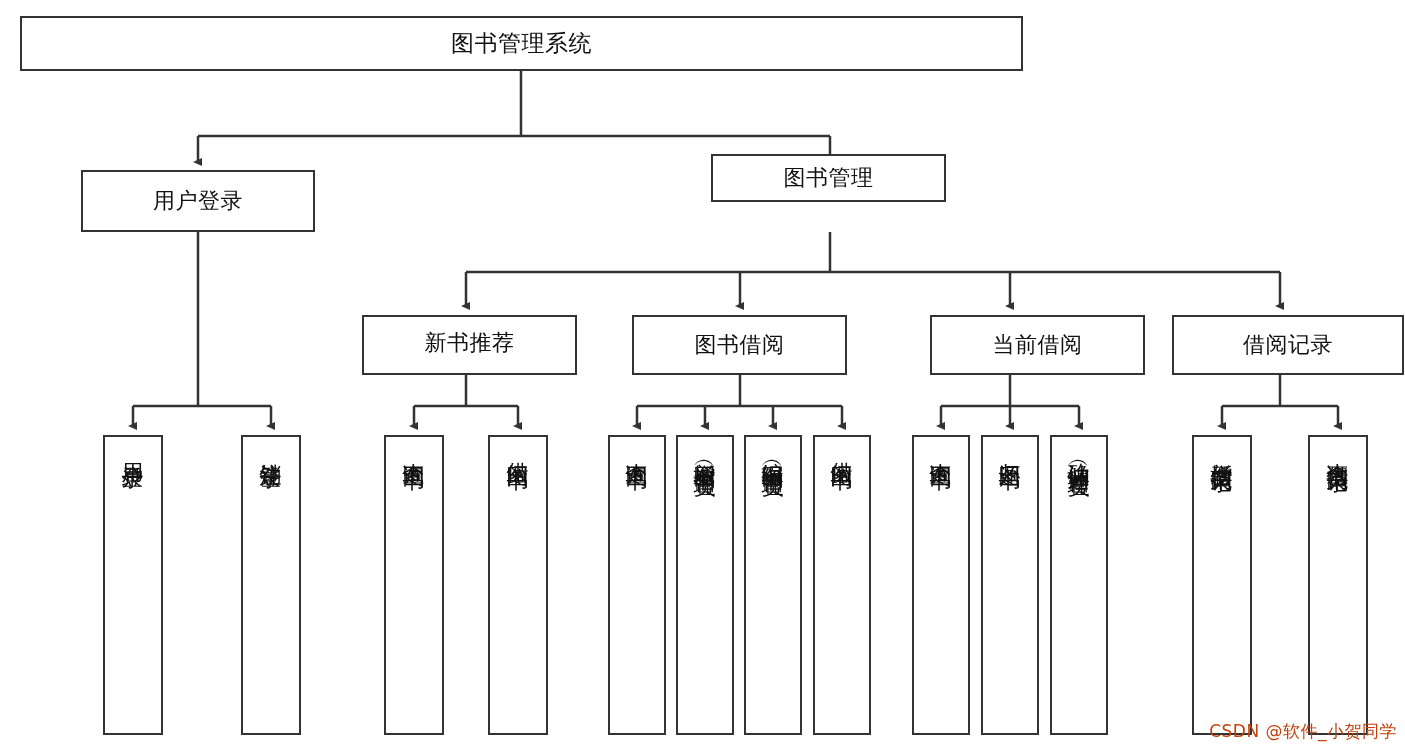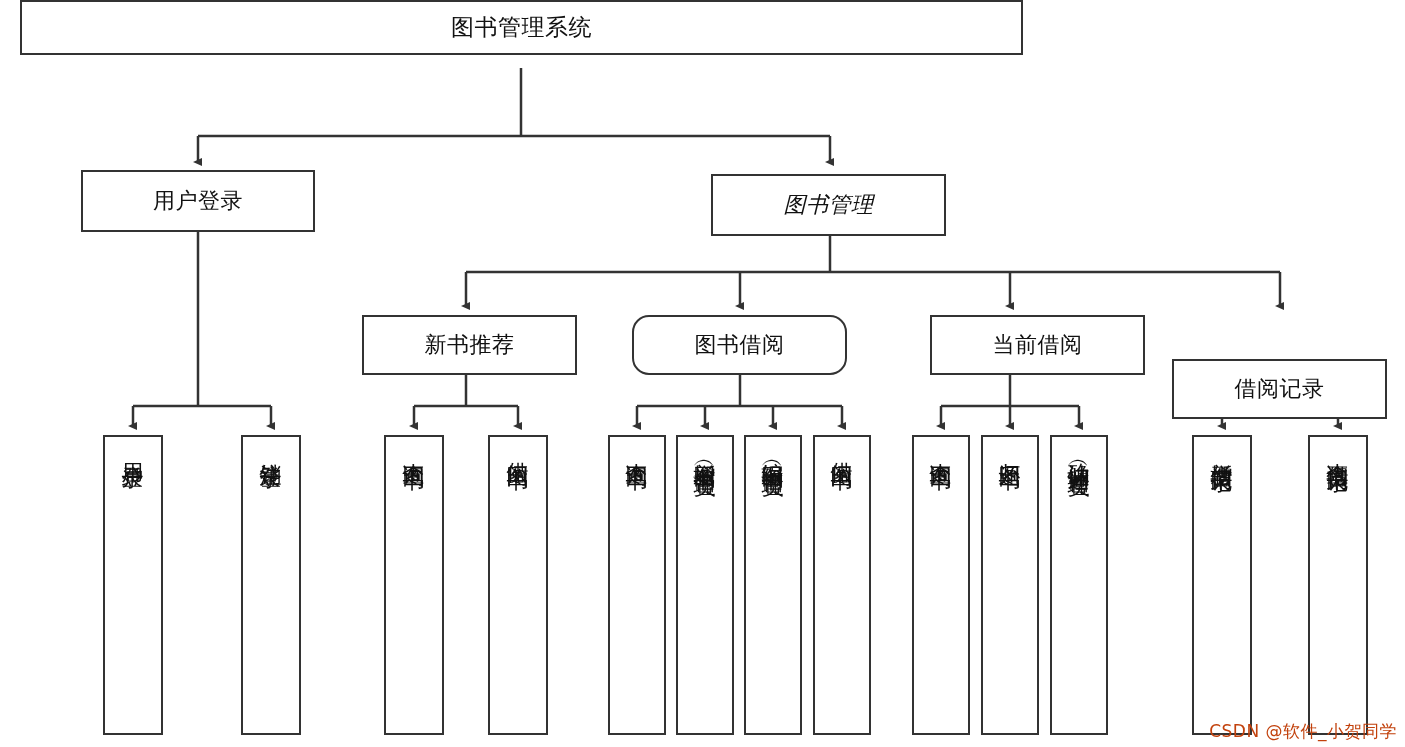--- a/index.html
+++ b/index.html
@@ -116,41 +116,41 @@
       <path d="M 1010,406 L 1010,426" marker-end="url(#arrow)"></path>
       <path d="M 1079,406 L 1079,426" marker-end="url(#arrow)"></path>
 
       <path d="M 1280,375 L 1280,406"></path>
       <path d="M 1222,406 L 1338,406"></path>
       <path d="M 1222,406 L 1222,426" marker-end="url(#arrow)"></path>
       <path d="M 1338,406 L 1338,426" marker-end="url(#arrow)"></path>
     </g>
   </svg>
 
-  <div class="node horizontal root" style="left:20px; top:0; width:1003px; height:55px;">
+  <div class="node horizontal root" style="left:20px; top:16px; width:1003px; height:55px;">
     <span class="label">图书管理系统</span>
   </div>
 
   <div class="node horizontal" style="left:81px; top:170px; width:234px; height:62px;">
     <span class="label">用户登录</span>
   </div>
-  <div class="node horizontal" style="left:711px; top:174px; width:235px; height:62px;font-style:italic;">
+  <div class="node horizontal" style="left:711px; top:154px; width:235px; height:48px;">
     <span class="label">图书管理</span>
   </div>
 
-  <div class="node horizontal" style="left:362px; top:315px; width:215px; height:60px;">
+  <div class="node horizontal" style="left:362px; top:315px; width:215px; height:60px;font-family:Liberation Mono, monospace;">
     <span class="label">新书推荐</span>
   </div>
-  <div class="node horizontal" style="left:632px; top:315px; width:215px; height:60px;border-radius:17px;">
+  <div class="node horizontal" style="left:632px; top:315px; width:215px; height:60px;">
     <span class="label">图书借阅</span>
   </div>
   <div class="node horizontal" style="left:902px; top:315px; width:215px; height:60px;margin-left:28px;">
     <span class="label">当前借阅</span>
   </div>
-  <div class="node horizontal" style="left:1172px; top:315px; width:215px; height:60px;margin-top:44px;">
+  <div class="node horizontal" style="left:1172px; top:315px; width:232px; height:60px;">
     <span class="label">借阅记录</span>
   </div>
 
   <div class="node vertical" style="left:103px; top:435px; width:60px; height:300px;">
     <span class="label">用户登录</span>
   </div>
   <div class="node vertical" style="left:241px; top:435px; width:60px; height:300px;">
     <span class="label">注销登录</span>
   </div>
 

